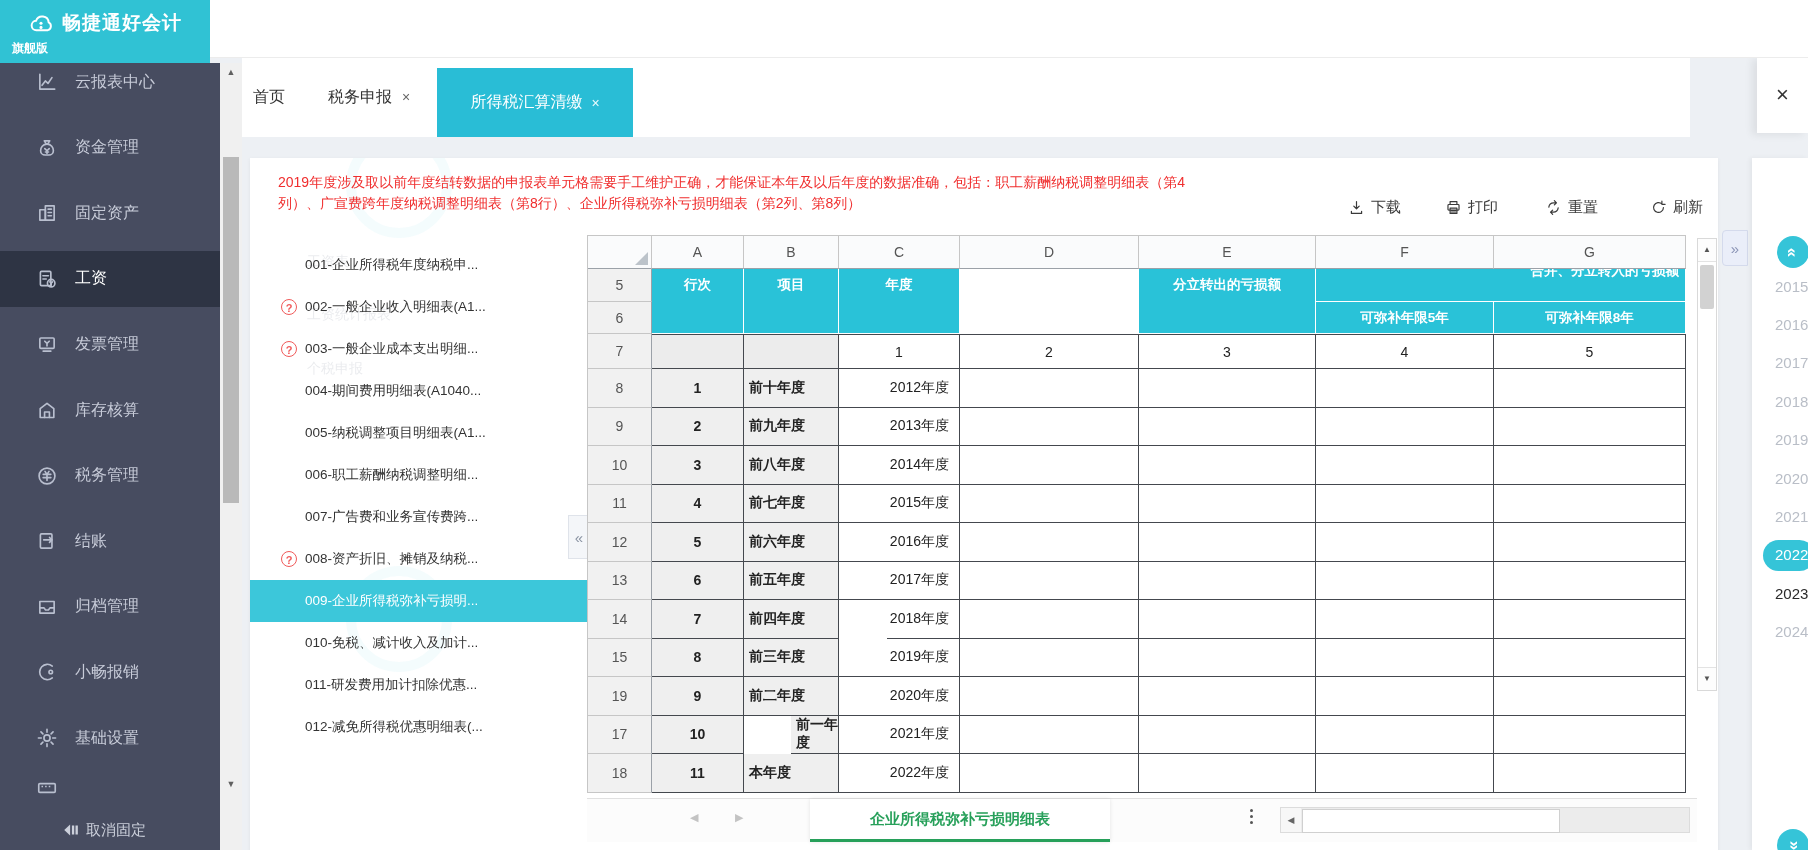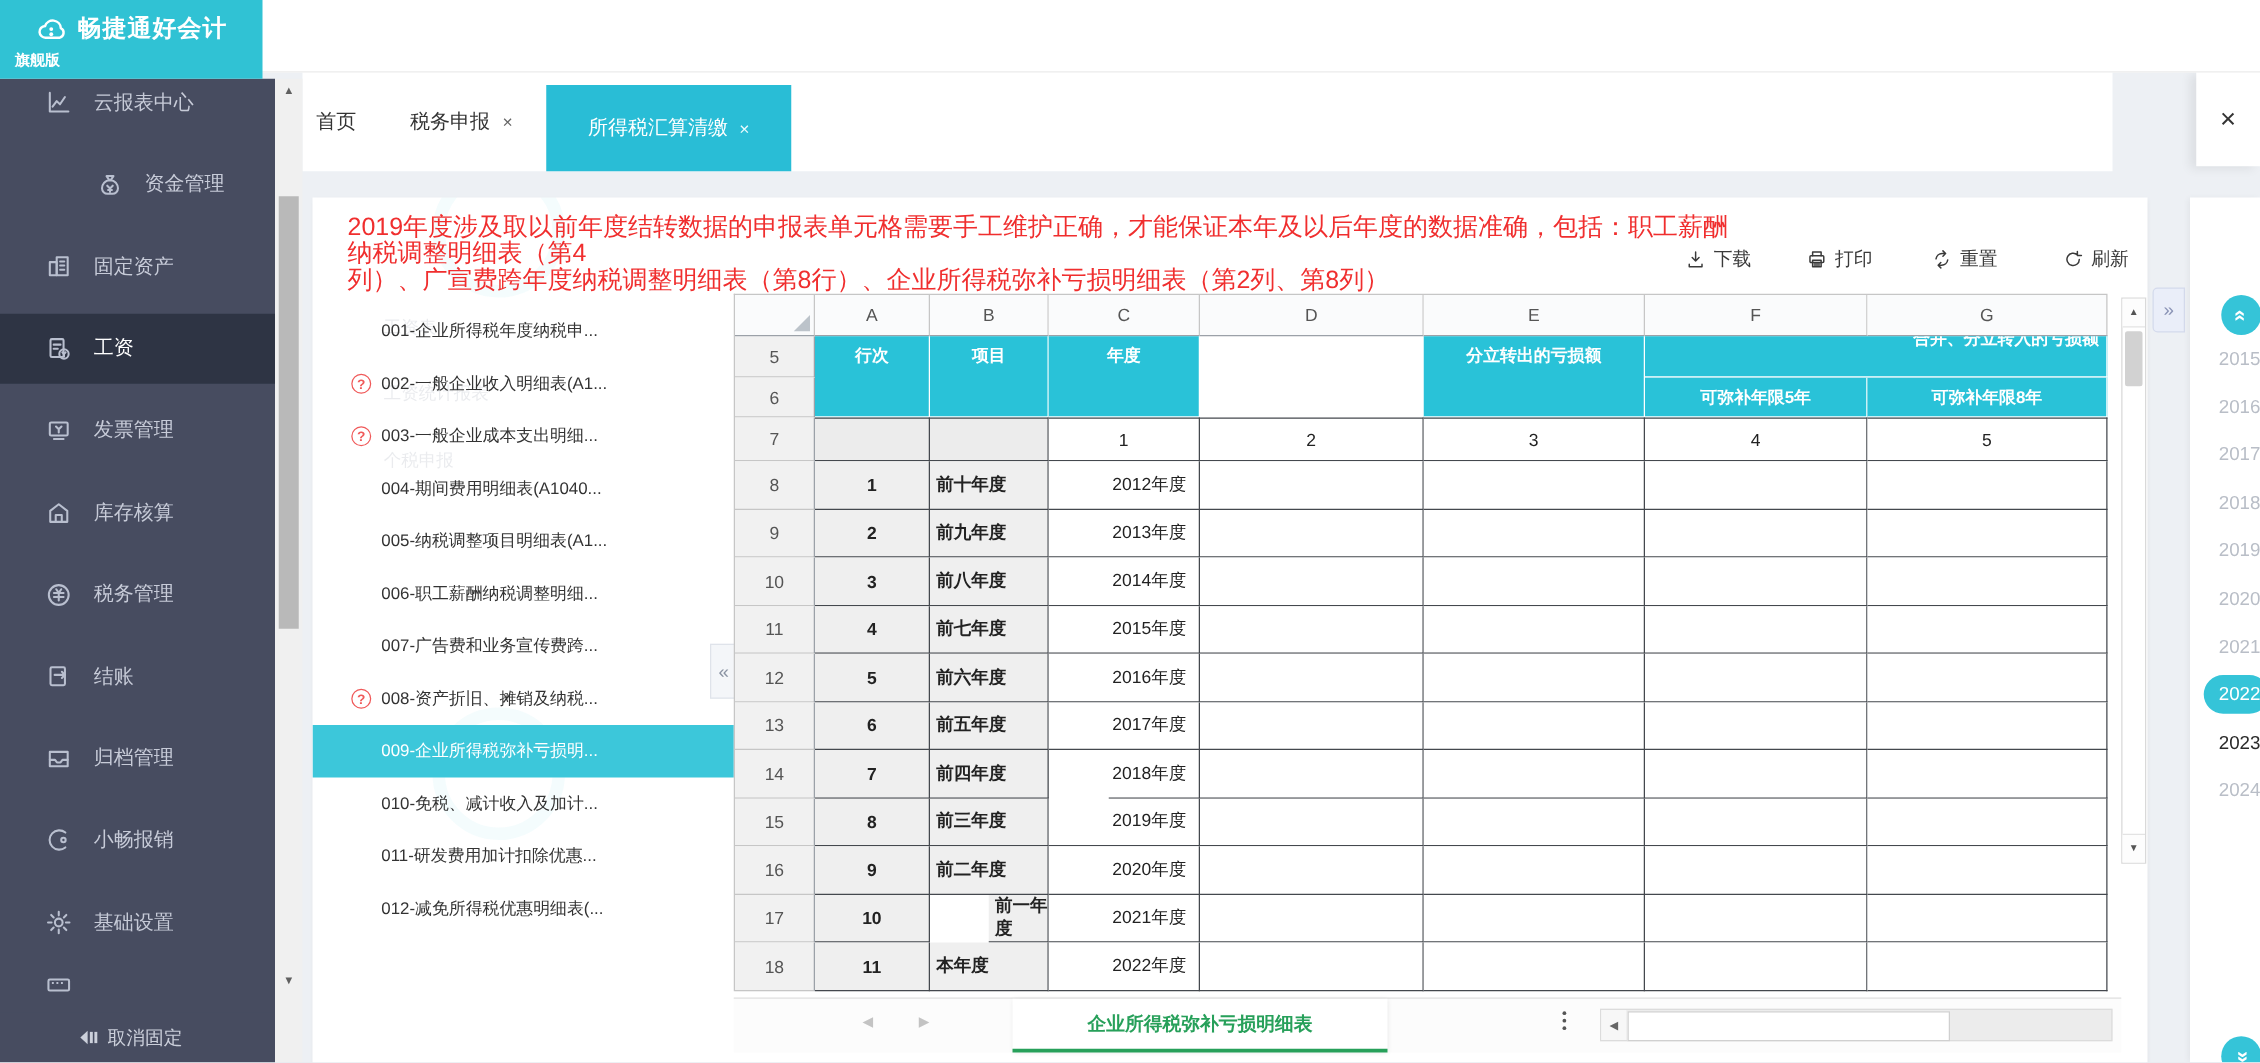--- a/index.html
+++ b/index.html
@@ -45,21 +45,21 @@
   .tab .x{font-size:14px;color:#666;}
   #tabActive{left:195px;top:11px;width:196px;height:69px;background:#29bdd6;color:#fff;display:flex;
              align-items:center;justify-content:center;gap:9px;font-size:16px;cursor:pointer;}
   #tabActive .x{color:#eafbfd;font-size:14px;}
   #closePanel{left:1515px;top:0;width:51px;height:76px;background:#fff;box-shadow:-5px 2px 8px rgba(0,0,0,.07);
               display:flex;align-items:center;justify-content:center;font-size:22px;color:#333;cursor:pointer;}
   
   #panel{left:8px;top:101px;width:1468px;height:744px;background:#fff;box-shadow:0 1px 4px rgba(0,0,0,.06);overflow:hidden;}
   .ghost{position:absolute;color:#8d95a5;opacity:.18;font-size:14px;}
   .ghost-ring{position:absolute;border:10px solid #2fc2d6;border-radius:50%;opacity:.05;}
-  #warn{left:28px;top:14px;width:1120px;font-size:20px;line-height:21px;color:#f02e2e;}
+  #warn{left:28px;top:14px;width:1120px;font-size:14px;line-height:21px;color:#f02e2e;}
   .toolbar-item{position:absolute;top:40px;display:flex;align-items:center;gap:6px;font-size:15px;color:#3a3a3a;cursor:pointer;}
   .toolbar-item .ic{color:#3a3a3a;}
   
   .rl-item{position:absolute;left:0;width:337px;height:42px;display:flex;align-items:center;font-size:13.5px;color:#333;cursor:pointer;}
   .rl-item .qm{position:absolute;left:31px;width:16px;height:16px;border:1px solid #f05a5a;border-radius:50%;
                color:#f05a5a;font-size:11px;line-height:16px;text-align:center;box-sizing:border-box;font-weight:bold;}
   .rl-item .lbl{position:absolute;left:55px;width:272px;white-space:nowrap;overflow:hidden;}
   .rl-item.sel{background:#3cc7da;}
   .rl-item.sel .lbl{color:#fff;}
   #collapseHandle{left:318px;top:357px;width:20px;height:42px;background:#f4f6f9;border:1px solid #dfe3ea;
@@ -182,21 +182,21 @@
     <div id="sideItems">
         <div class="side-item" style="top: -9px;">
           <span class="ic">
             <svg width="22" height="22" viewBox="0 0 20 20" fill="none" stroke="currentColor" stroke-width="1.5" stroke-linecap="round" stroke-linejoin="round">
               <path d="M3.5 3v13.5H17"></path>
               <path d="M5.5 13l3-4 2.4 2.3 3.6-5.3"></path>
             </svg>
           </span>
           <span>云报表中心</span>
         </div>
-        <div class="side-item" style="top: 56.6px; justify-content: center;">
+        <div class="side-item" style="top: 56.6px;">
           <span class="ic">
             <svg width="22" height="22" viewBox="0 0 20 20" fill="none" stroke="currentColor" stroke-width="1.5" stroke-linecap="round" stroke-linejoin="round">
               <path d="M7.5 3.5h5L10.5 6.5h-1z"></path>
               <path d="M10 6.5c-3.8 0-5.8 3.2-5.8 5.9a4 4 0 004 4h3.6a4 4 0 004-4c0-2.7-2-5.9-5.8-5.9z"></path>
               <path d="M8 10.5l2 2 2-2M10 12.5v2.5M8.6 13.6h2.8"></path>
             </svg>
           </span>
           <span>资金管理</span>
         </div>
         <div class="side-item" style="top: 122.2px;">
@@ -508,21 +508,21 @@
           <div class="cell " style="grid-area: 11 / 7;"></div>
           <div class="cell " style="grid-area: 11 / 8;"></div>
           <div class="cell rn" style="grid-area: 12 / 1;">15</div>
           <div class="cell lab" style="grid-area: 12 / 2;">8</div>
           <div class="cell lab labL" style="grid-area: 12 / 3;">前三年度</div>
           <div class="cell year" style="grid-area: 12 / 4;">2019年度</div>
           <div class="cell " style="grid-area: 12 / 5;"></div>
           <div class="cell " style="grid-area: 12 / 6;"></div>
           <div class="cell " style="grid-area: 12 / 7;"></div>
           <div class="cell " style="grid-area: 12 / 8;"></div>
-          <div class="cell rn" style="grid-area: 13 / 1;">16</div>
+          <div class="cell rn" style="grid-area: 13 / 1;">19</div>
           <div class="cell lab" style="grid-area: 13 / 2;">9</div>
           <div class="cell lab labL" style="grid-area: 13 / 3;">前二年度</div>
           <div class="cell year" style="grid-area: 13 / 4;">2020年度</div>
           <div class="cell " style="grid-area: 13 / 5;"></div>
           <div class="cell " style="grid-area: 13 / 6;"></div>
           <div class="cell " style="grid-area: 13 / 7;"></div>
           <div class="cell " style="grid-area: 13 / 8;"></div>
           <div class="cell rn" style="grid-area: 14 / 1;">17</div>
           <div class="cell lab" style="grid-area: 14 / 2;">10</div>
           <div class="cell lab labL" style="grid-area: 14 / 3; margin-left: 47px;">前一年度</div>

